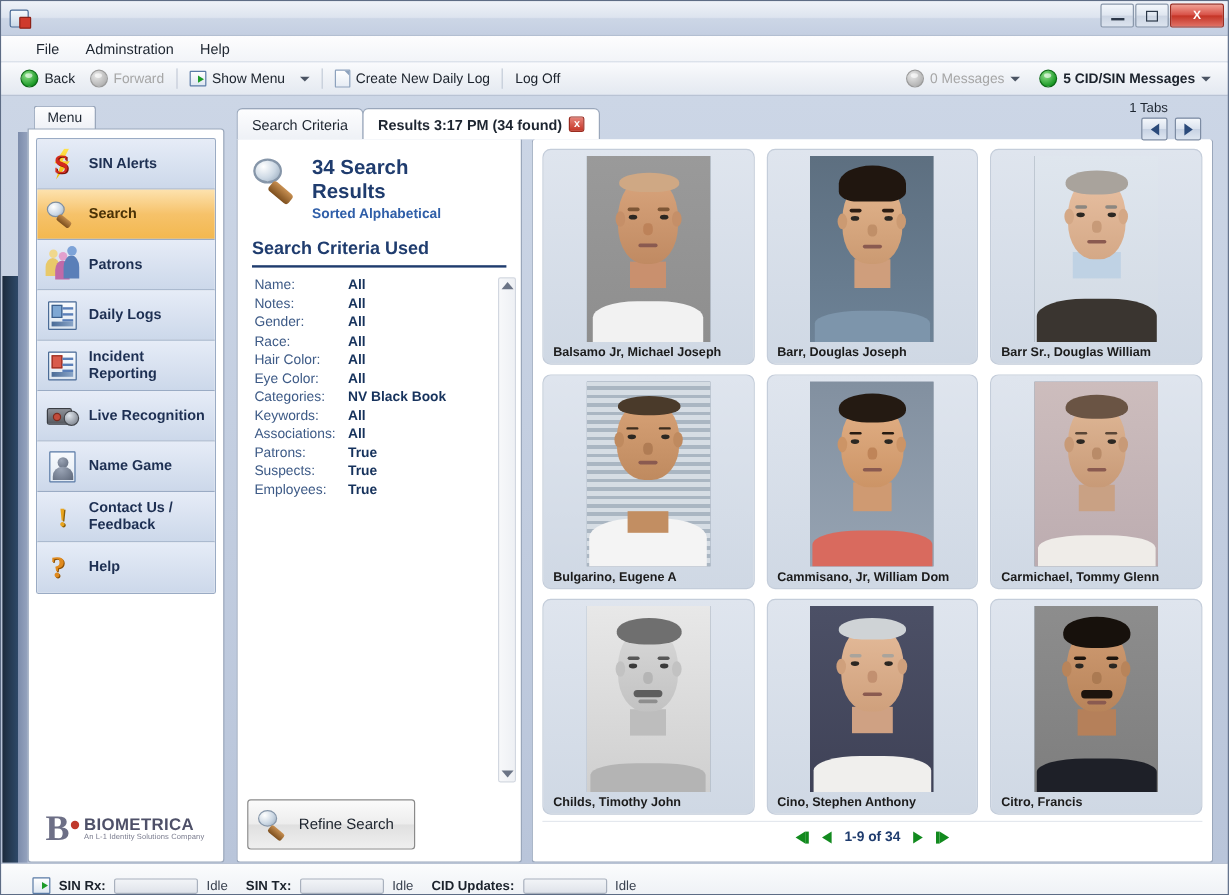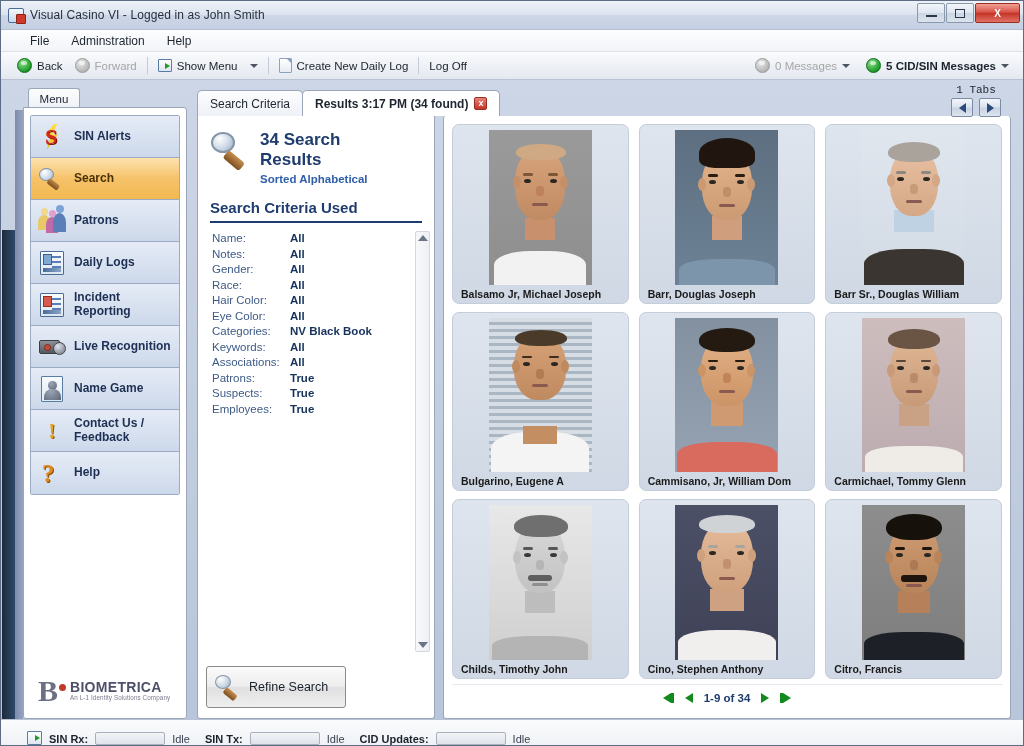--- a/index.html
+++ b/index.html
@@ -242,21 +242,21 @@
     border:1px solid #9aa7bb; border-bottom:none; border-radius:5px 5px 0 0;
     font-size: 12px; color:#1d2530; margin-right:-1px;
   }
   .wtab.selected { background:#fff; font-weight:bold; z-index:3; }
   .tab-x {
     width:13px;height:13px;border-radius:2px; font-size:9px; color:#fff; font-weight:bold;
     background: linear-gradient(180deg,#e58278,#c53527); border:1px solid #9a2c20;
     display:flex;align-items:center;justify-content:center; line-height:1;
   }
   #tabcount {
-    position:absolute; right:0; top:-4px; text-align:center; width:70px;font-family:Liberation Mono, monospace;
+    position:absolute; right:0; top:-4px; text-align:left; width:70px;
   }
   #tabcount .lbl { font-size:11px; color:#1d2530; }
   #tabnav { display:flex; gap:6px; justify-content:center; margin-top:2px; }
   .navbtn {
     width:22px;height:19px; border:1px solid #7d8ca3; border-radius:2px;
     background: linear-gradient(180deg,#f4f7fb 0%,#dbe3ef 48%,#c7d2e3 52%,#dde5f0 100%);
     display:flex;align-items:center;justify-content:center;
   }
   .navbtn .ar { width:0;height:0;border-top:5px solid transparent;border-bottom:5px solid transparent; }
   .navbtn .ar.l { border-right:7px solid #2b4a7a; }
@@ -390,21 +390,20 @@
     border-left:5px solid #1d9b28;border-top:3px solid transparent;border-bottom:3px solid transparent;
   }
 </style>
 </head>
 <body>
 
 <div id="window">
 
   <div id="titlebar">
     <div id="app-icon"></div>
-    <div id="title-text">Visual Casino VI - Logged in as John Smith</div>
     <div id="wincontrols">
       <div class="wbtn">
           <div class="min-g"></div>
         </div>
       <div class="wbtn">
           <div class="max-g"></div>
         </div>
       <div class="wbtn close">X</div>
     </div>
   </div>

